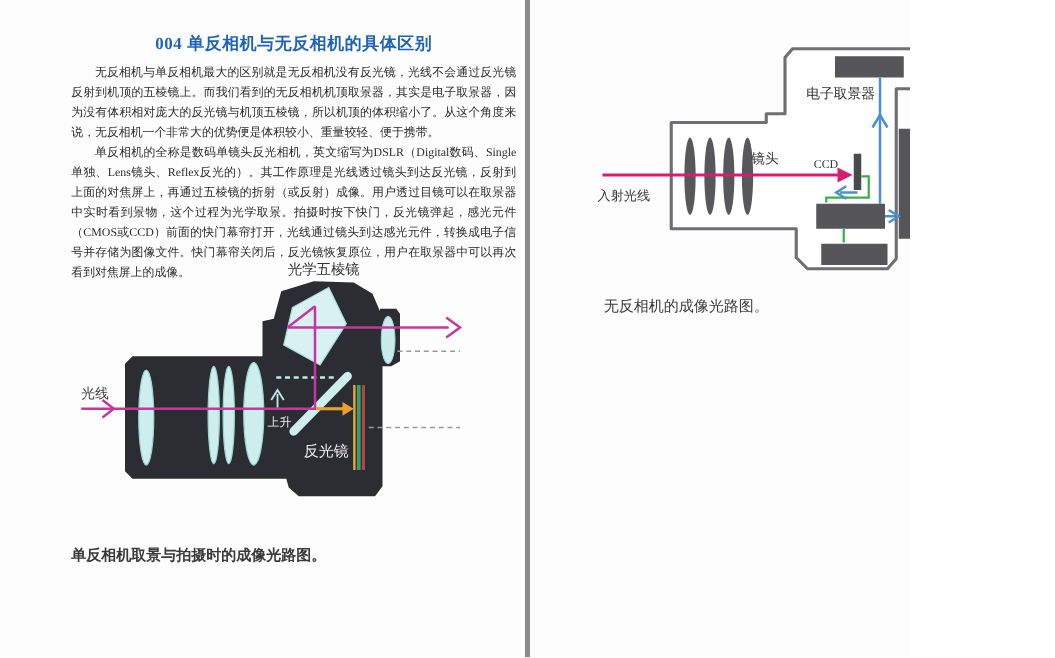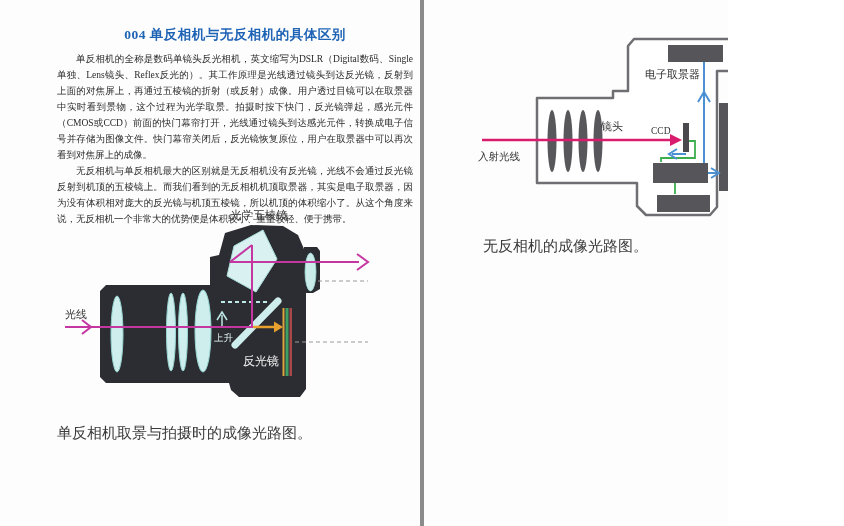--- a/index.html
+++ b/index.html
@@ -14,40 +14,40 @@
   }
   .title-left{left:57px;top:26px;width:356px;}
   .title-right{left:473px;top:274px;width:356px;}
   .body-text{
     position:absolute;width:356px;font-size:9.5px;line-height:16px;
     text-align:justify;color:#2a2a2a;
   }
   .body-text p{margin:0;text-indent:2em;}
   .left-text{left:57px;top:51px;}
   .right-text{left:473px;top:294px;}
-  .caption{position:absolute;font-size:15px;color:#3a3a3a;}
-  .caption-left{left:57px;top:424px;}
+  .caption{position:absolute;font-size:12px;color:#3a3a3a;}
+  .caption-left{left:57px;top:436px;font-weight:bold;}
   .caption-right{left:483px;top:237px;}
   svg{position:absolute;}
   .svg-dslr{left:55px;top:199px;}
   .svg-mirrorless{left:455px;top:30px;}
   svg text{font-family:"Liberation Serif","DejaVu Serif",serif;}
 </style>
 </head>
 <body>
 
 <div class="screen">
 
   <div class="page-divider"></div>
 
   <div class="doc-title title-left">004 单反相机与无反相机的具体区别</div>
 
   <div class="body-text left-text">
+    <p>无反相机与单反相机最大的区别就是无反相机没有反光镜，光线不会通过反光镜反射到机顶的五棱镜上。而我们看到的无反相机机顶取景器，其实是电子取景器，因为没有体积相对庞大的反光镜与机顶五棱镜，所以机顶的体积缩小了。从这个角度来说，无反相机一个非常大的优势便是体积较小、重量较轻、便于携带。</p>
     <p>单反相机的全称是数码单镜头反光相机，英文缩写为DSLR（Digital数码、Single单独、Lens镜头、Reflex反光的）。其工作原理是光线透过镜头到达反光镜，反射到上面的对焦屏上，再通过五棱镜的折射（或反射）成像。用户透过目镜可以在取景器中实时看到景物，这个过程为光学取景。拍摄时按下快门，反光镜弹起，感光元件（CMOS或CCD）前面的快门幕帘打开，光线通过镜头到达感光元件，转换成电子信号并存储为图像文件。快门幕帘关闭后，反光镜恢复原位，用户在取景器中可以再次看到对焦屏上的成像。</p>
-    <p>无反相机与单反相机最大的区别就是无反相机没有反光镜，光线不会通过反光镜反射到机顶的五棱镜上。而我们看到的无反相机机顶取景器，其实是电子取景器，因为没有体积相对庞大的反光镜与机顶五棱镜，所以机顶的体积缩小了。从这个角度来说，无反相机一个非常大的优势便是体积较小、重量较轻、便于携带。</p>
   </div>
 
   <svg class="svg-dslr" width="375" height="230" viewBox="0 0 375 230">
 
     <line x1="203" y1="26" x2="203" y2="160" stroke="#9a9a9a" stroke-width="1" stroke-dasharray="3,3"></line>
 
     <path fill="#2c2c33" stroke="none" stroke-linejoin="round" d="M45,178 L45,92 L51,86 L155,86 L155,58 L164,56 L170,34 L196,26 L228,27 L243,36 L249,50
              L249,48 L262,48 L265,52 L265,90 L258,94 L251,94 L251,190 L245,198 L184,198 L176,191
              L174,184 L51,184 Z"></path>
 

